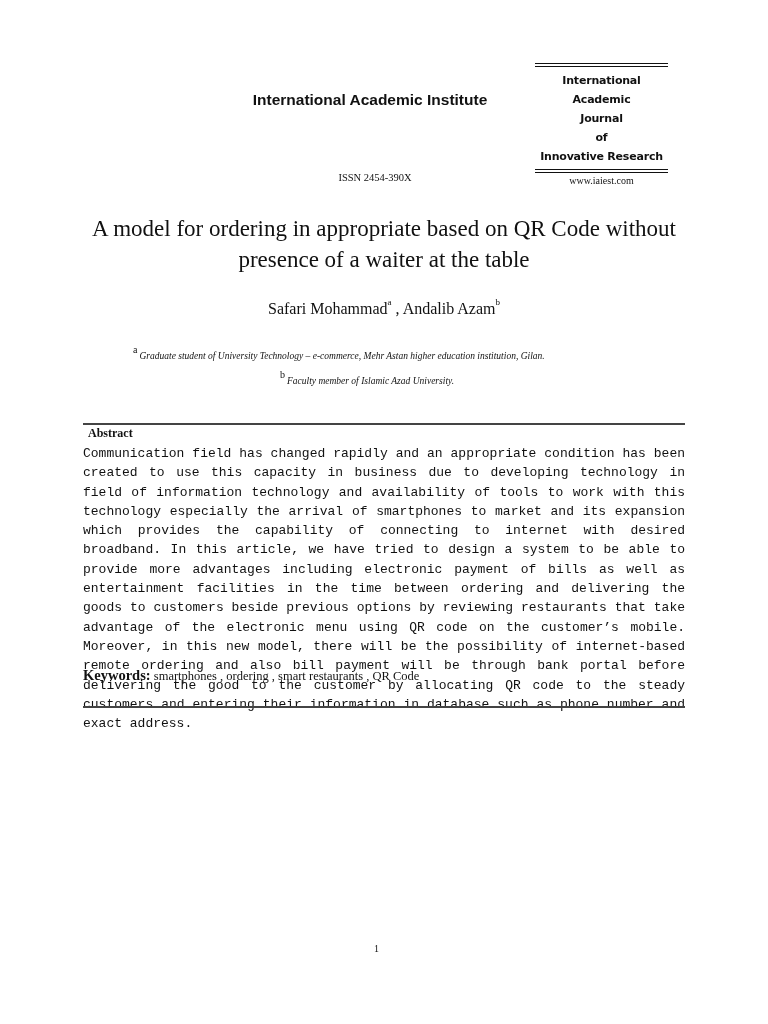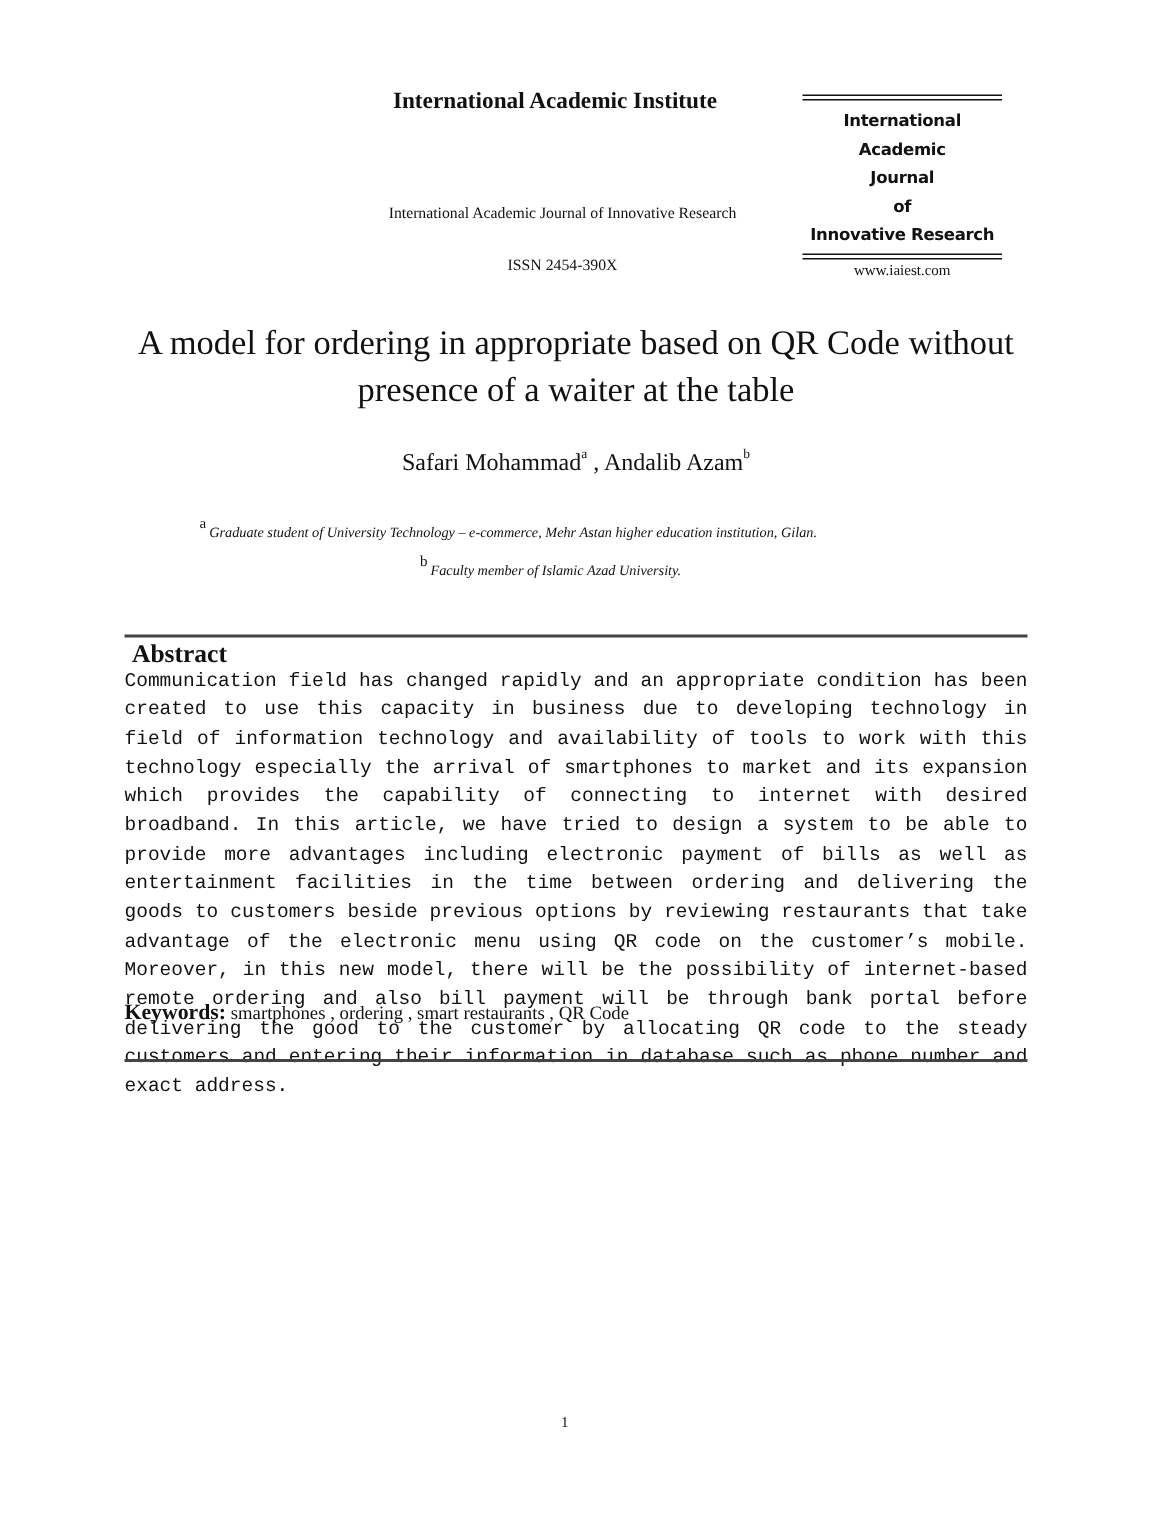--- a/index.html
+++ b/index.html
@@ -1,46 +1,45 @@
 <!DOCTYPE html>
 <html><head>
 <meta charset="utf-8">
 <style>
   html, body { margin: 0; padding: 0; background: #ffffff; }
   body { width: 768px; height: 1024px; position: relative; overflow: hidden; color: #111; font-family: "Liberation Serif", serif; }
   .abs { position: absolute; }
-  .inst { left: 220px; width: 300px; top: 57px; text-align: center; font-family: Liberation Serif, serif; font-weight: bold; font-size: 15.5px; line-height: 22px; color: #111; }
+  .inst { left: 220px; width: 300px; top: 89px; text-align: center; font-family: Liberation Sans, sans-serif; font-weight: bold; font-size: 15.5px; line-height: 22px; color: #111; }
   .journal-ref { left: 220px; width: 310px; top: 137px; text-align: center; font-size: 10.5px; line-height: 12px; }
   .issn { left: 220px; width: 310px; top: 172px; text-align: center; font-size: 10.5px; }
   .logo-box { left: 535px; top: 63px; width: 133px; }
   .logo-line { height: 0; border-top: 1.5px solid #111; margin-bottom: 2px; }
   .logo-text { text-align: center; font-family: "DejaVu Sans", sans-serif; font-weight: bold; font-size: 11px; line-height: 19px; padding: 2px 0 3px; letter-spacing: -0.2px; }
   .logo-url { left: 535px; width: 133px; top: 175px; text-align: center; font-size: 10px; }
   .title { left: 60px; width: 648px; top: 213px; text-align: center; font-size: 23px; line-height: 31px; }
   .authors { left: 60px; width: 648px; top: 300px; text-align: center; font-size: 16px; }
   sup { font-size: 9px; vertical-align: top; position: relative; top: -3px; }
   .aff-a { left: 133px; top: 350px; font-size: 9.5px; font-style: italic; }
   .aff-b { left: 280px; top: 375px; font-size: 9.5px; font-style: italic; }
   .aff-mark { font-style: normal; font-size: 10px; position: relative; top: -6px; margin-right: 2px; }
   .rule { left: 83px; width: 602px; height: 0; border-top: 2px solid #444; }
-  .abs-title { left: 88px; top: 426px; font-weight: bold; font-size: 17px; }
+  .abs-title { left: 88px; top: 426px; font-weight: bold; font-size: 12px; }
   .abs-body { left: 83px; width: 602px; top: 444px; font-size: 13px; line-height: 19.3px; text-align: justify; font-family: Liberation Mono, monospace; }
   .keywords { left: 83px; top: 667px; font-size: 12.5px; }
   .keywords b { font-size: 14.5px; }
   .page-num { left: 374px; top: 943px; font-size: 10px; }
 </style>
 </head>
 <body>
 
 <div class="abs inst">
   <div>International Academic Institute</div>
 </div>
 
 <div class="abs journal-ref">
-  <div>International Academic Journal of  Innovative Research</div>
 </div>
 
 <div class="abs issn">ISSN 2454-390X</div>
 
 <div class="abs logo-box">
   <div class="logo-line"></div>
   <div class="logo-line"></div>
   <div class="logo-text">
     <div>International</div>
     <div>Academic</div>

